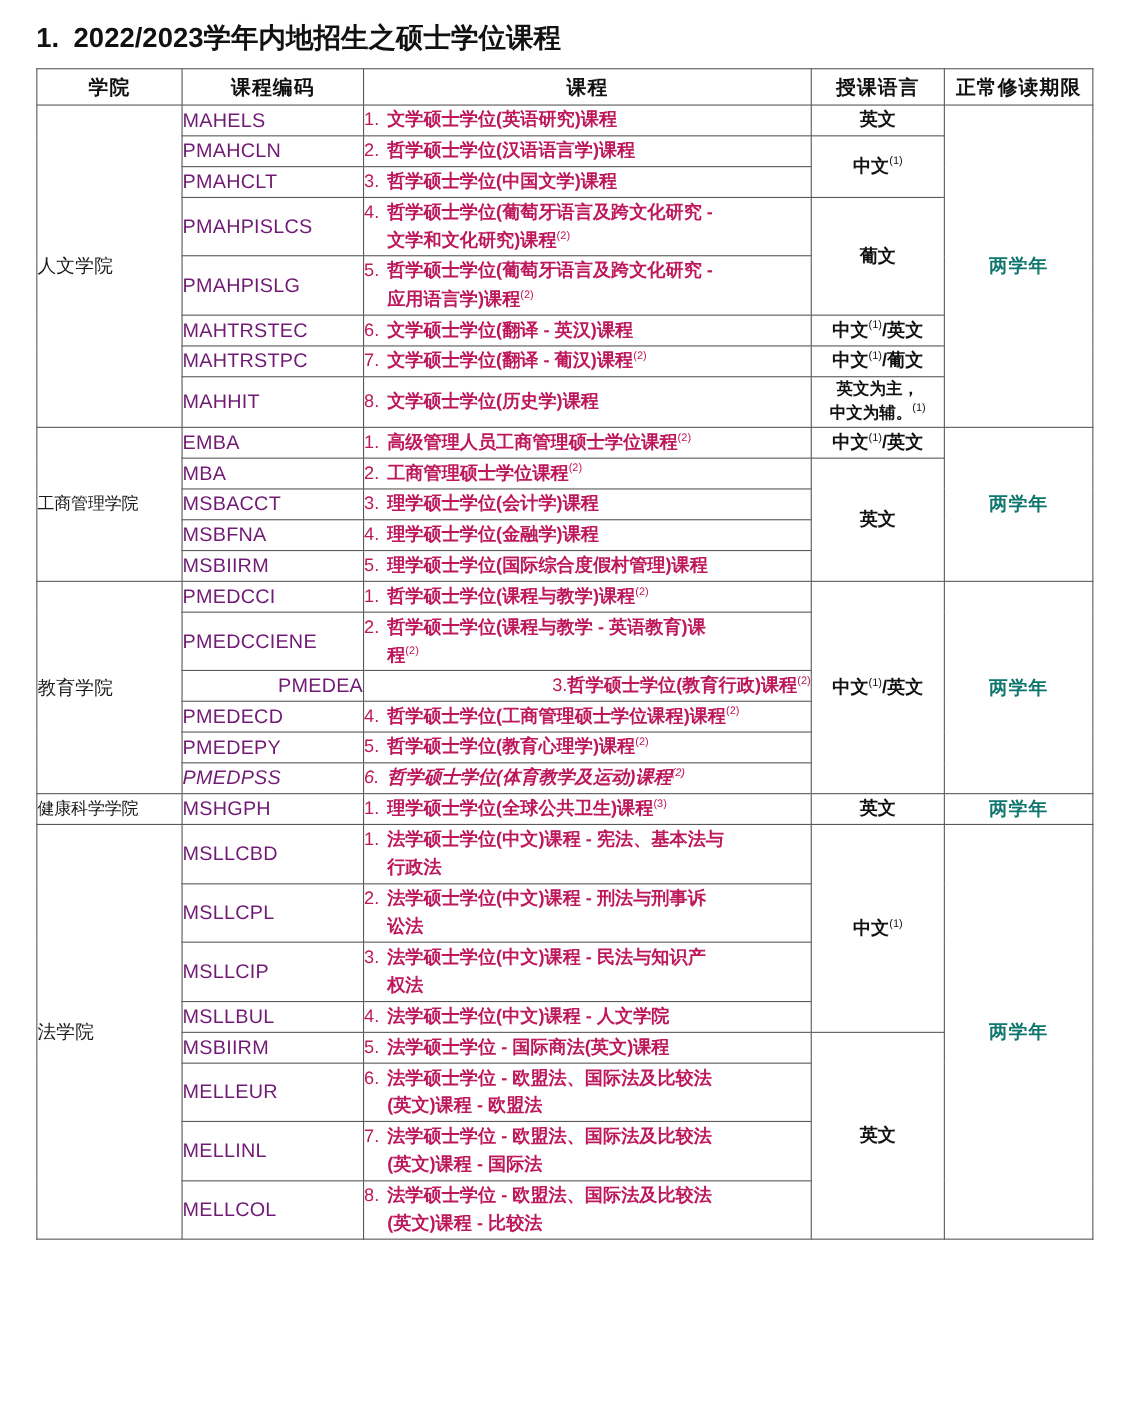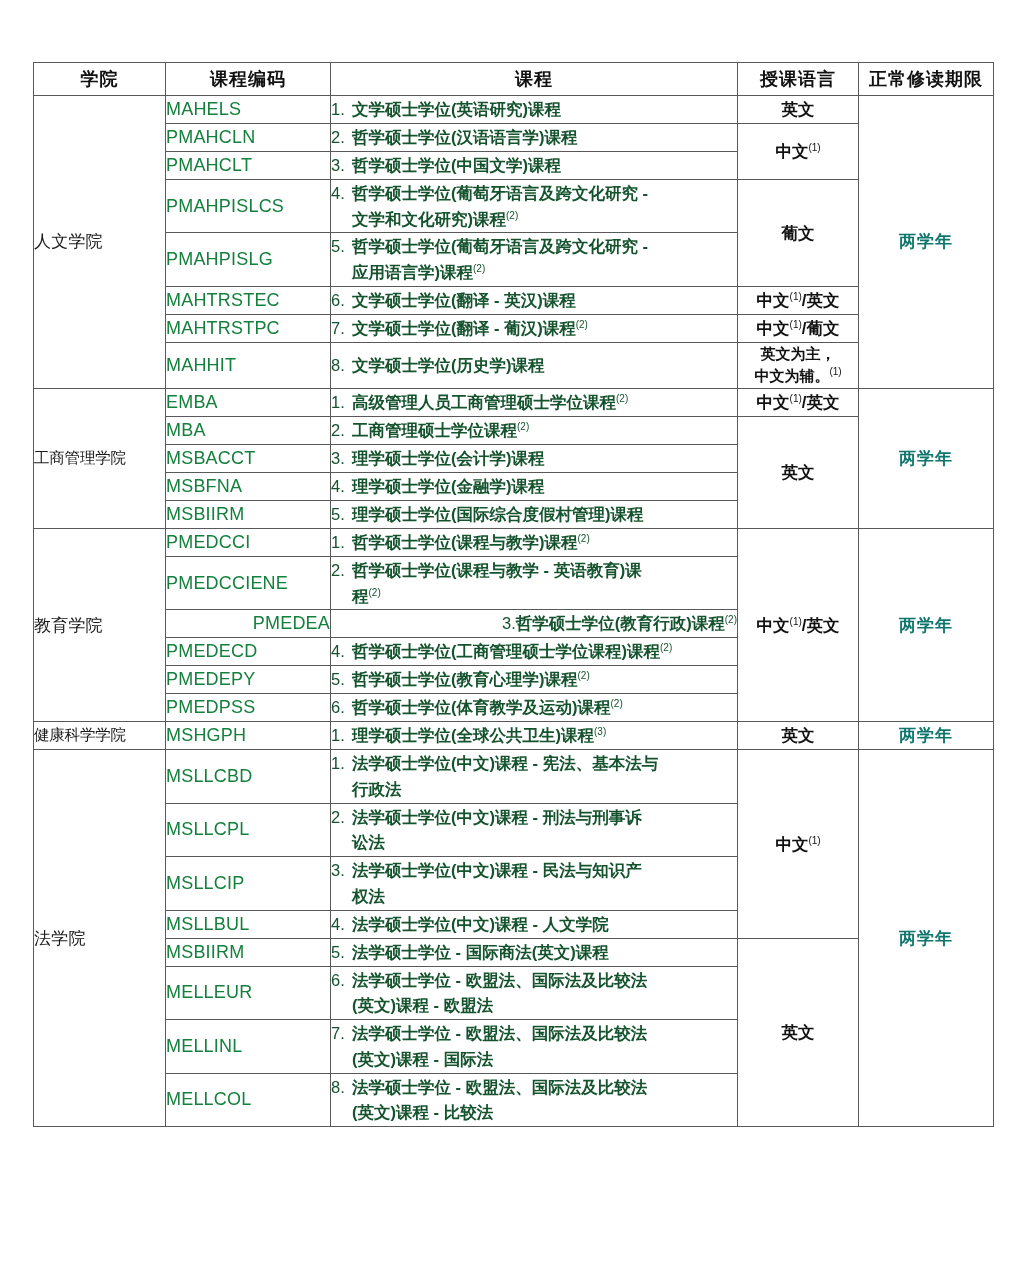--- a/index.html
+++ b/index.html
@@ -84,31 +84,31 @@
     letter-spacing: 0.2px;
   }
   td.faculty.tight { font-size: 15.5px; letter-spacing: -0.2px; }
 
   
   td.code {
     padding: 4px 0 4px 6px;
     font-size: 18px;
     letter-spacing: 0.2px;
     font-weight: 300;
-    color: #15803d;
+    color: #701a75;
     white-space: nowrap;
   }
 
   
   td.course {
     padding: 5px 6px 5px 8px;
     font-size: 16.5px;
     line-height: 1.62;
     font-weight: bold;
-    color: #14532d;
+    color: #be185d;
     margin-left: 19px;
   }
   td.course .idx {
     display: inline-block;
     width: 21px;
     font-weight: normal;
   }
   td.course .body {
     display: inline;
   }
@@ -155,20 +155,23 @@
     letter-spacing: 2px;
     white-space: nowrap;
     pointer-events: none;
   }
 </style>
 </head>
 <body>
 
 <div id="page">
 
+  <div class="doc-title">
+    <span class="num">1.</span><span>2022/2023学年内地招生之硕士学位课程</span>
+  </div>
 
   <table class="course-table">
     <colgroup>
       <col class="c-faculty">
       <col class="c-code">
       <col class="c-course">
       <col class="c-lang">
       <col class="c-duration">
     </colgroup>
     <thead>
@@ -261,21 +264,21 @@
           <td class="course"><span class="idx">3.</span><span class="body">哲学硕士学位(教育行政)课程</span><sup>(2)</sup></td>
         </tr>
         <tr style="height: 28px;">
           <td class="code">PMEDECD</td>
           <td class="course"><span class="idx">4.</span><span class="body">哲学硕士学位(工商管理硕士学位课程)课程</span><sup>(2)</sup></td>
         </tr>
         <tr style="height: 28px;">
           <td class="code">PMEDEPY</td>
           <td class="course"><span class="idx">5.</span><span class="body">哲学硕士学位(教育心理学)课程</span><sup>(2)</sup></td>
         </tr>
-        <tr style="height: 28px;">
+        <tr style="height: 28px; font-style: italic;">
           <td class="code">PMEDPSS</td>
           <td class="course"><span class="idx">6.</span><span class="body">哲学硕士学位(体育教学及运动)课程</span><sup>(2)</sup></td>
         </tr>
         <tr style="height: 28px;">
           <td class="faculty tight" rowspan="1">健康科学学院</td>
           <td class="code">MSHGPH</td>
           <td class="course"><span class="idx">1.</span><span class="body">理学硕士学位(全球公共卫生)课程</span><sup>(3)</sup></td>
           <td class="lang" rowspan="1"><span>英文</span></td>
           <td class="duration" rowspan="1">两学年</td>
         </tr>

